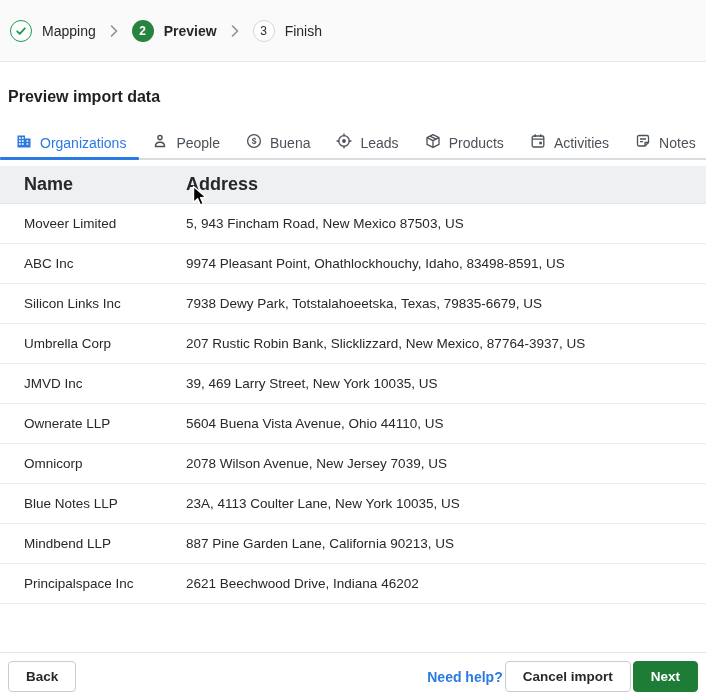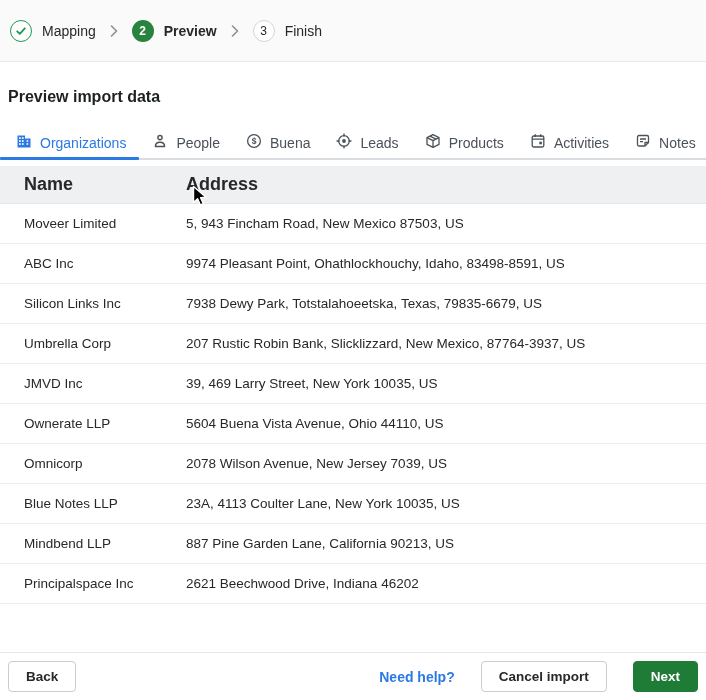--- a/index.html
+++ b/index.html
@@ -97,21 +97,21 @@
   .btn {
     font-family: inherit;
     font-size: 13.5px; font-weight: 700;
     padding: 7px 17px;
     border-radius: 4px;
     border: 1px solid #c9cdd2;
     background: #ffffff; color: #26282a;
     cursor: pointer;
   }
   .btn.primary { background: var(--btn-green); border-color: var(--btn-green); color: #ffffff; }
-  .footer-right { margin-left: auto; display: flex; align-items: center; gap: 26px; justify-content: center; }
+  .footer-right { margin-left: auto; display: flex; align-items: center; gap: 2px; justify-content: center; }
   .help-link { color: var(--accent-blue); font-size: 14px; font-weight: 700; text-decoration: none; cursor: pointer; }
 
   
   .cursor { position: absolute; left: 190px; top: 185px; pointer-events: none; z-index: 10; }
 </style>
 </head>
 <body>
 
 <div class="stepper">
   <div class="step">

